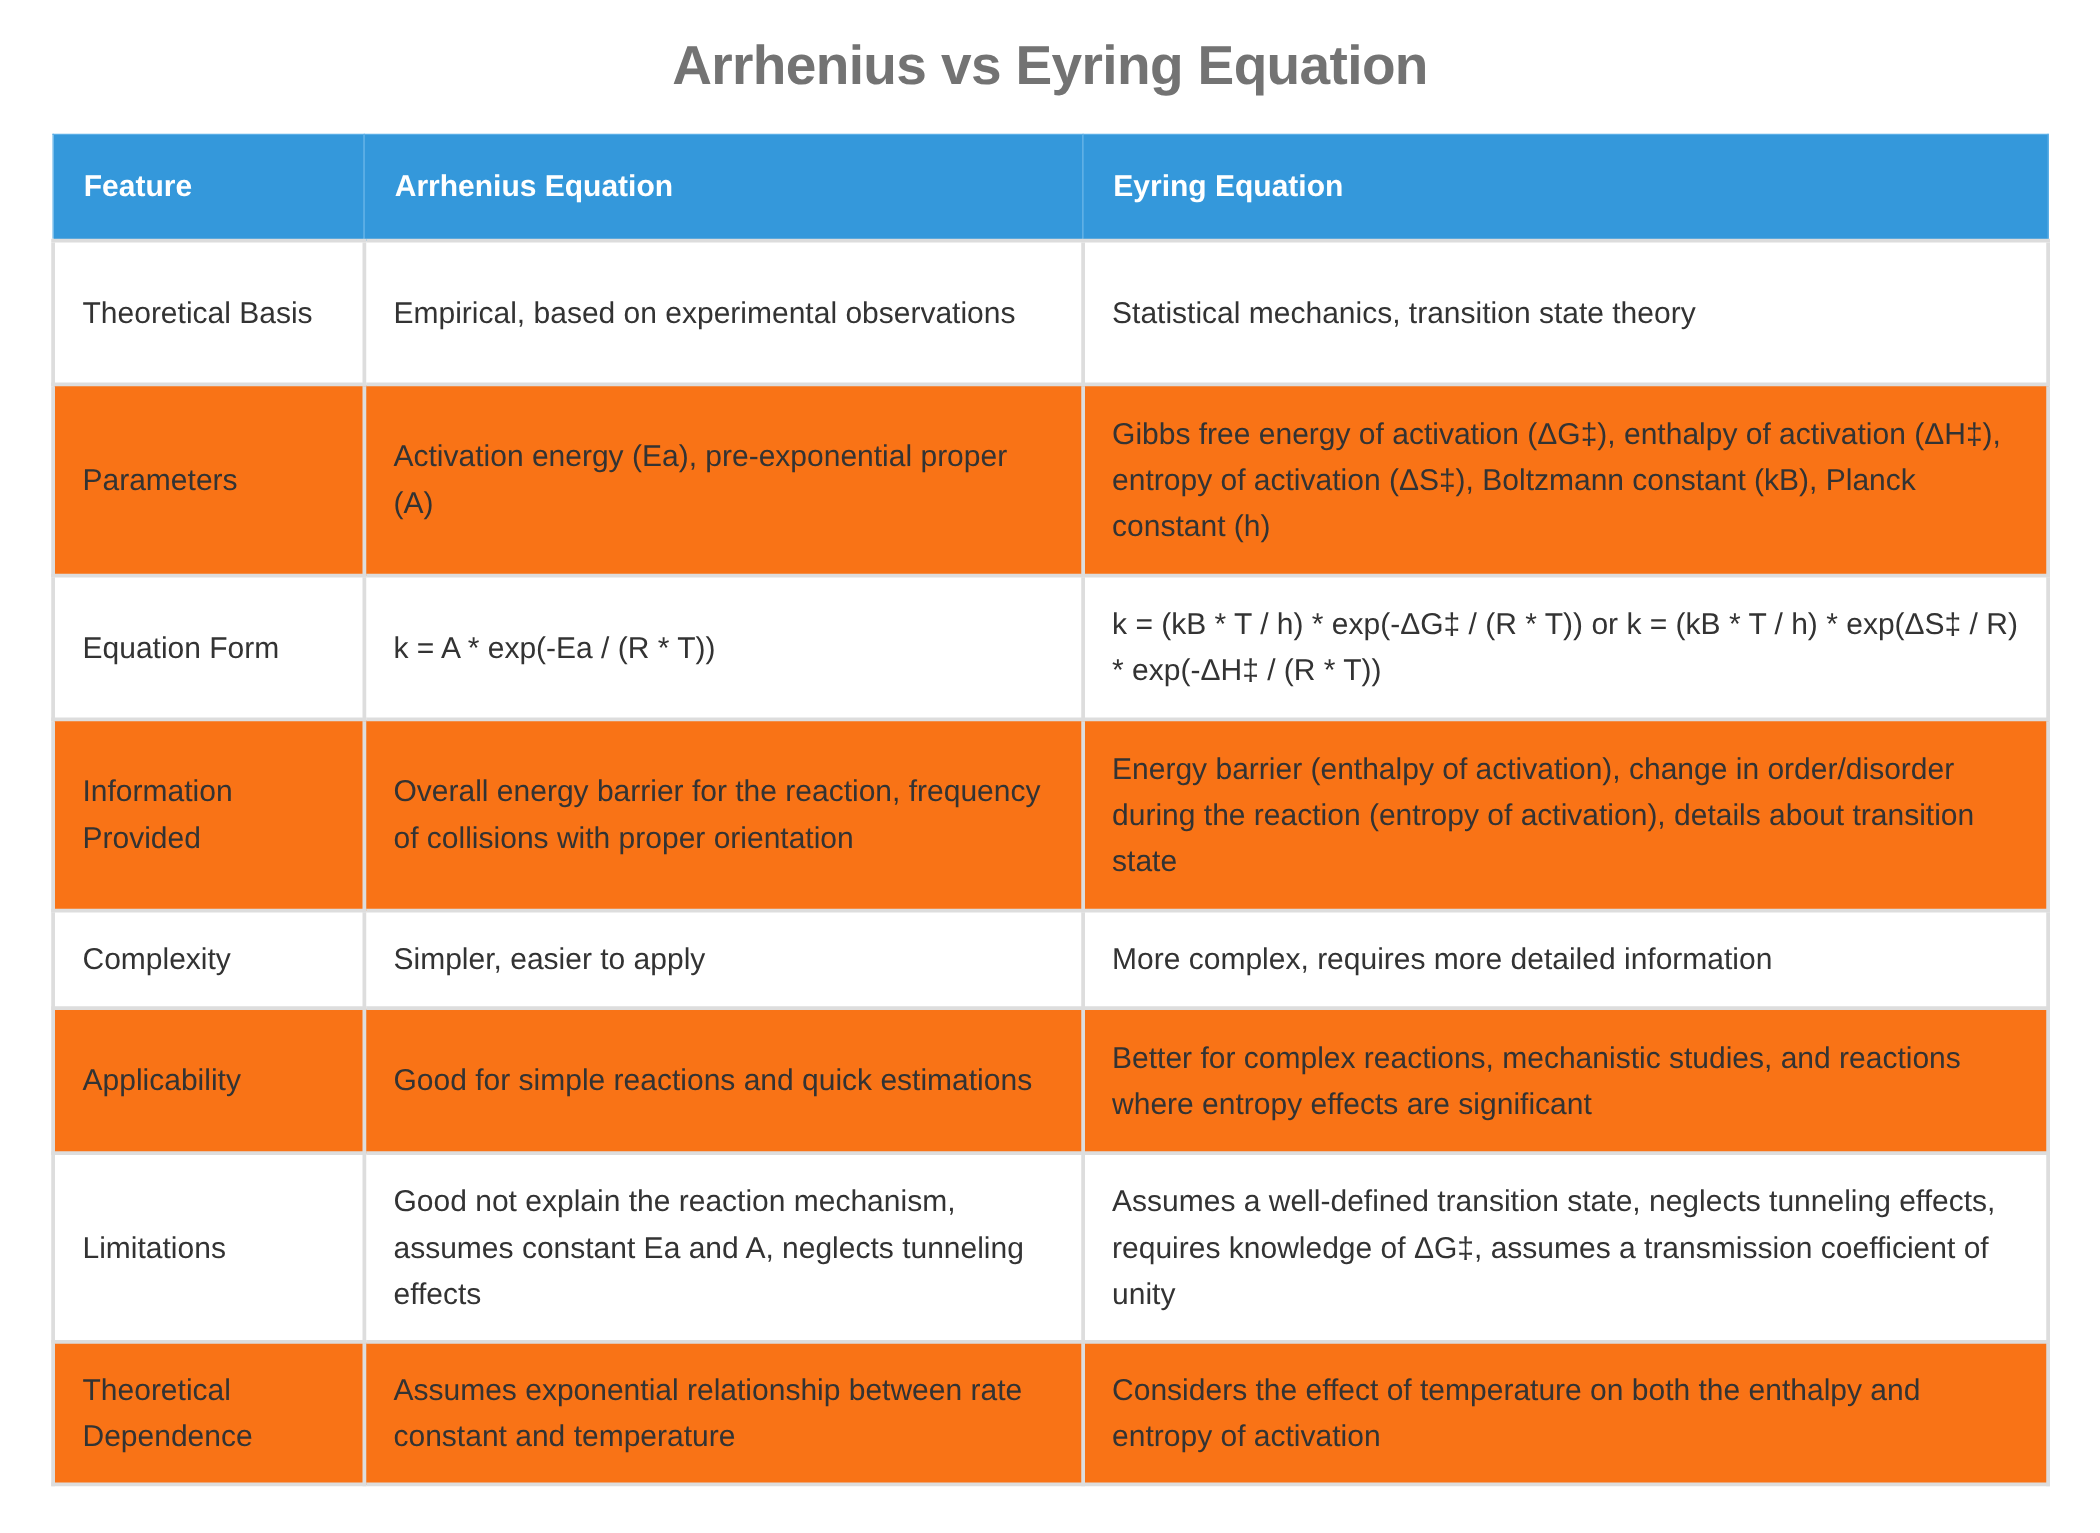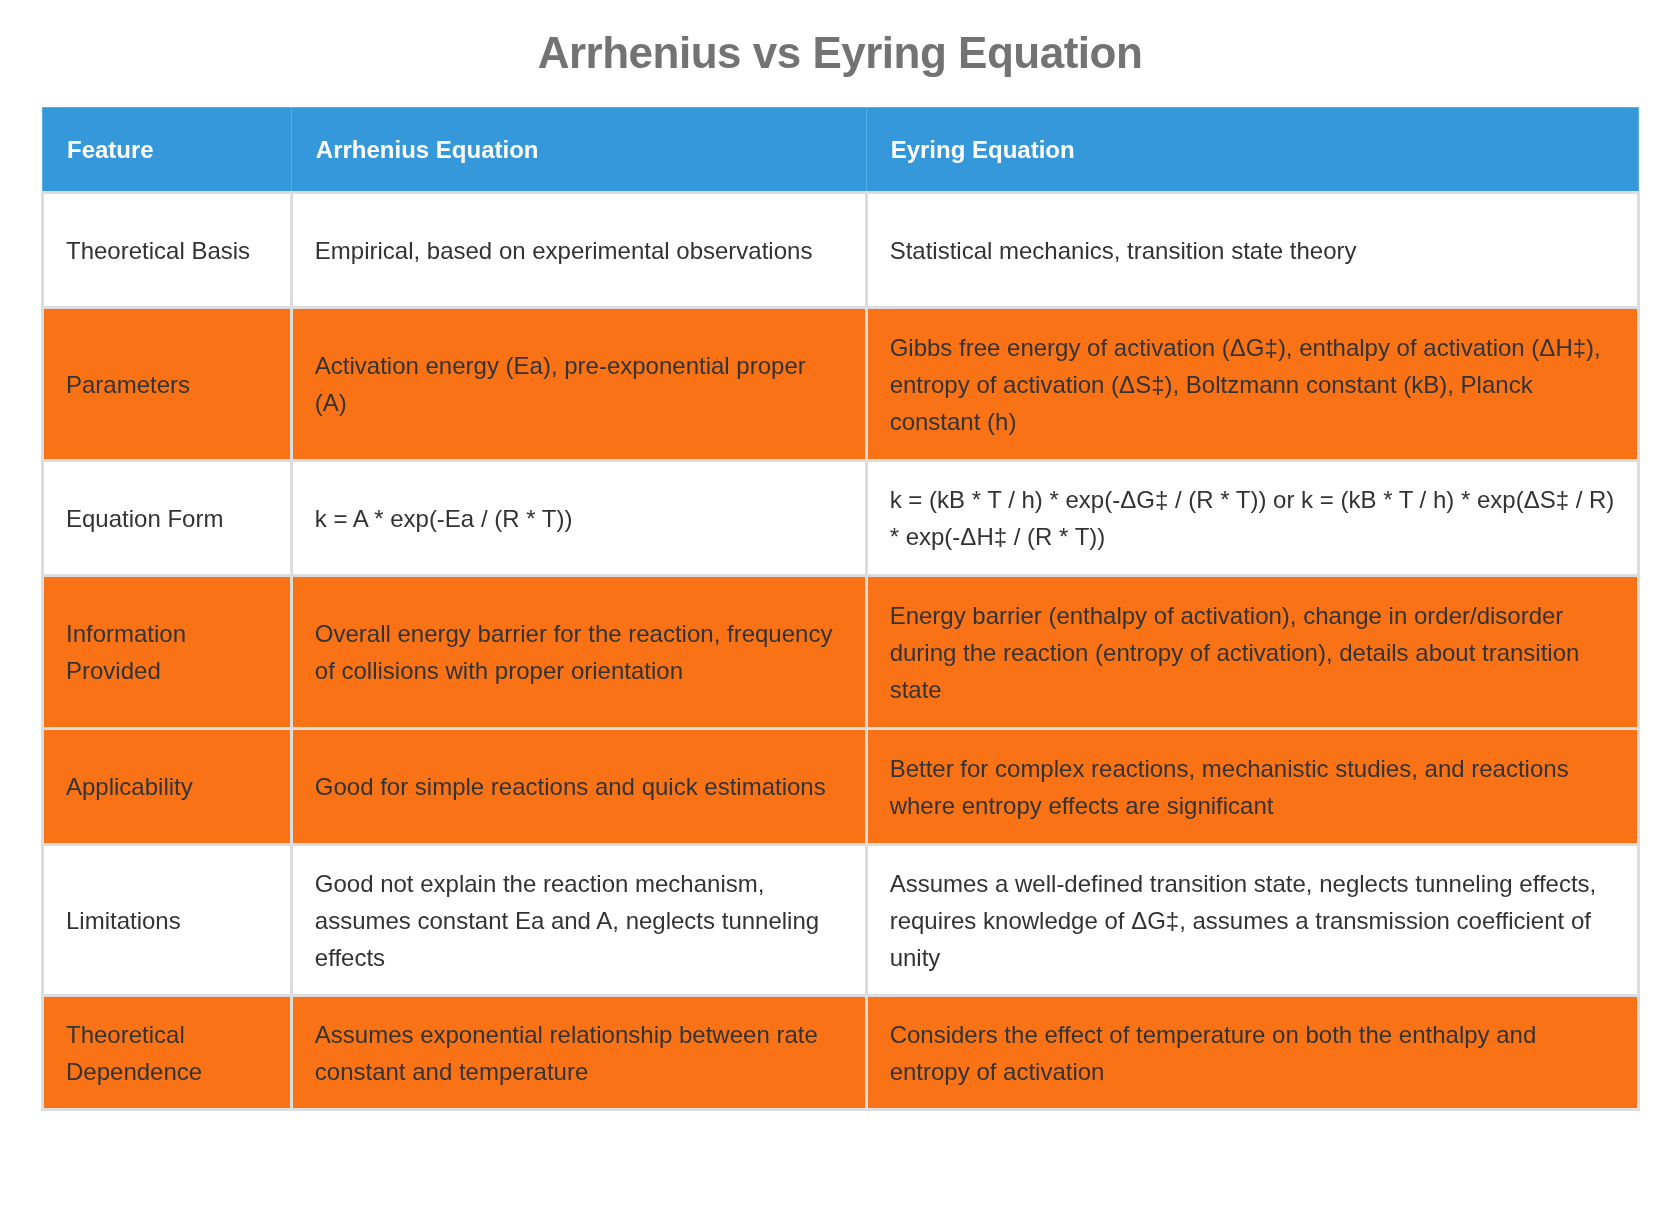--- a/index.html
+++ b/index.html
@@ -74,20 +74,25 @@
       <tr class="odd" style="height:115px">
         <td>Equation Form</td>
         <td>k = A * exp(-Ea / (R * T))</td>
         <td>k = (kB * T / h) * exp(-ΔG‡ / (R * T)) or k = (kB * T / h) * exp(ΔS‡ / R) * exp(-ΔH‡ / (R * T))</td>
       </tr>
       <tr class="even" style="height:153px">
         <td>Information Provided</td>
         <td>Overall energy barrier for the reaction, frequency of collisions with proper orientation</td>
         <td>Energy barrier (enthalpy of activation), change in order/disorder during the reaction (entropy of activation), details about transition state</td>
       </tr>
+      <tr class="odd" style="height:78px">
+        <td>Complexity</td>
+        <td>Simpler, easier to apply</td>
+        <td>More complex, requires more detailed information</td>
+      </tr>
       <tr class="even" style="height:116px">
         <td>Applicability</td>
         <td>Good for simple reactions and quick estimations</td>
         <td>Better for complex reactions, mechanistic studies, and reactions where entropy effects are significant</td>
       </tr>
       <tr class="odd" style="height:151px">
         <td>Limitations</td>
         <td>Good not explain the reaction mechanism, assumes constant Ea and A, neglects tunneling effects</td>
         <td>Assumes a well-defined transition state, neglects tunneling effects, requires knowledge of ΔG‡, assumes a transmission coefficient of unity</td>
       </tr>

